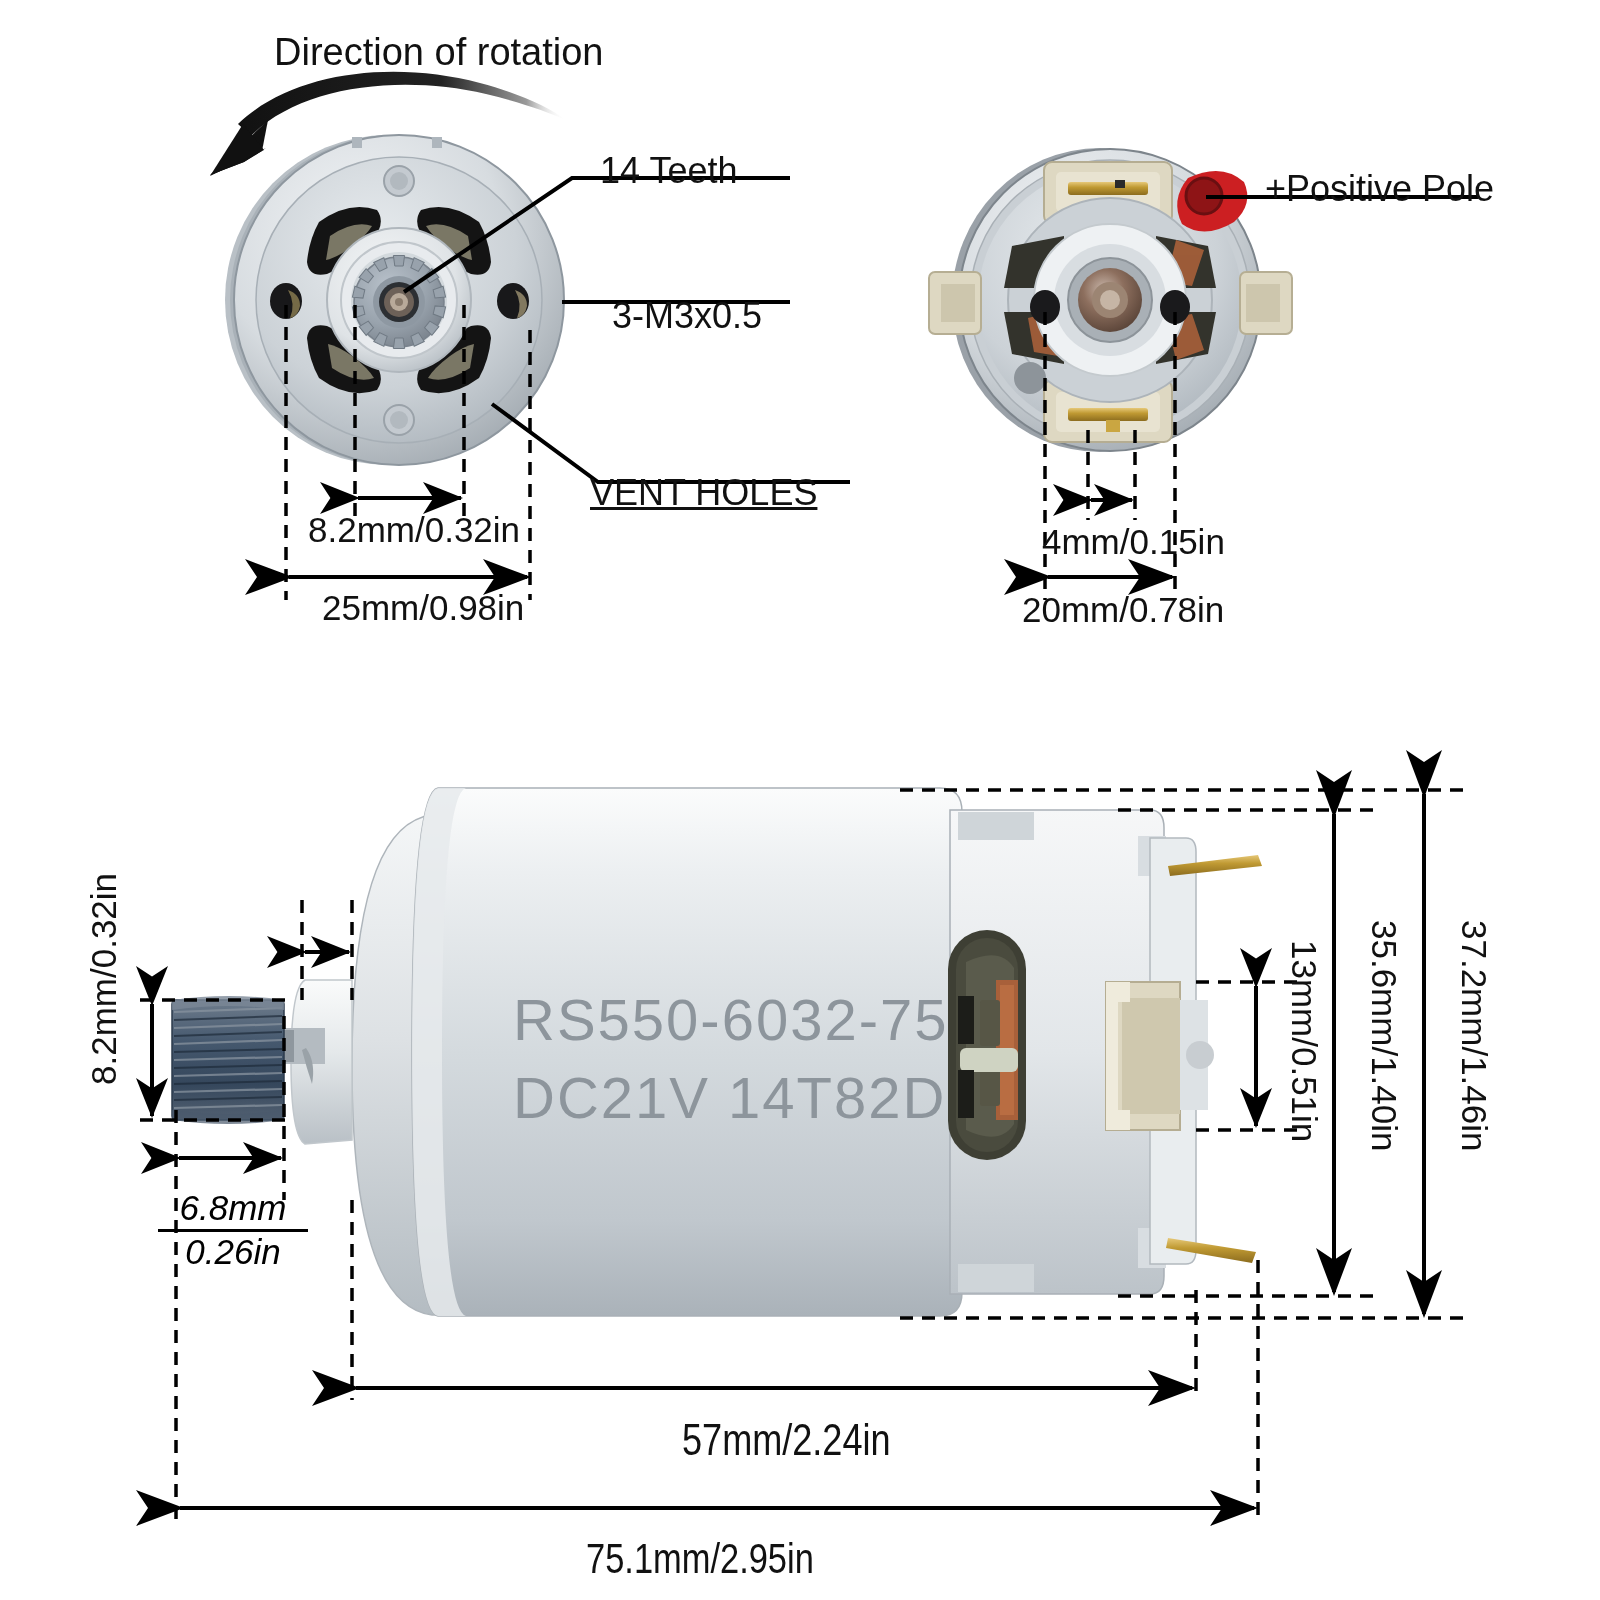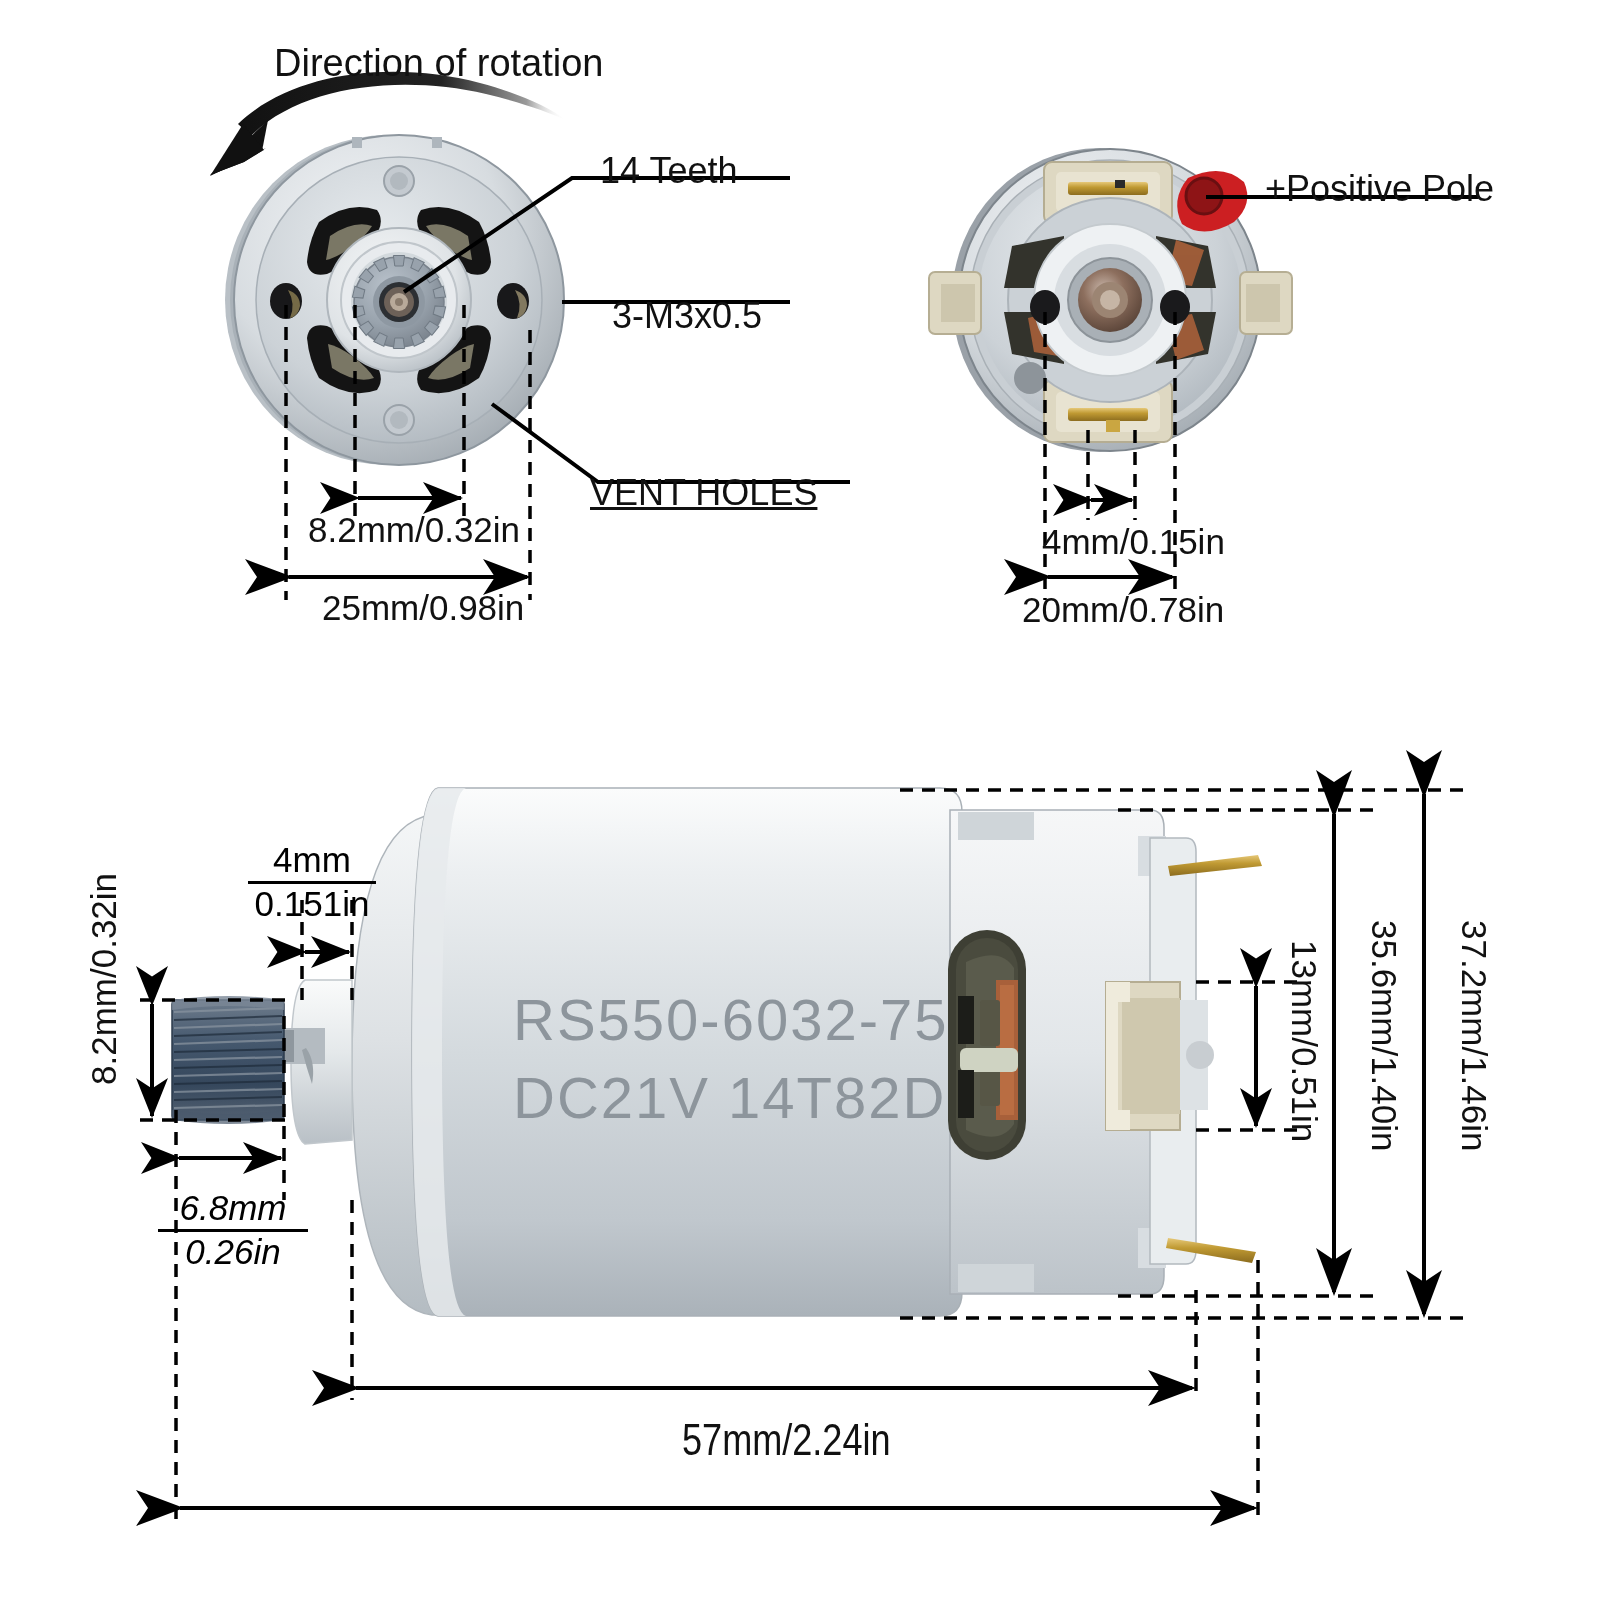--- a/index.html
+++ b/index.html
@@ -410,42 +410,38 @@
 
       <path d="M180 1508 L1254 1508" stroke-width="4" marker-start="url(#ar)" marker-end="url(#ar)"></path>
     </g>
 
     <g>
       <text id="bodyLine1" x="513" y="1040" font-family="'Liberation Sans', sans-serif" font-size="58" letter-spacing="2" fill="#8d959c">RS550-6032-75</text>
       <text id="bodyLine2" x="513" y="1118" font-family="'Liberation Sans', sans-serif" font-size="58" letter-spacing="2" fill="#8d959c">DC21V  14T82D</text>
     </g>
   </svg>
 
-  <div class="lbl big" style="left:274px;top:44px;">Direction of rotation</div>
+  <div class="lbl big" style="left:274px;top:33px;">Direction of rotation</div>
 
   <div class="lbl med" style="left:600px;top:120px;">14 Teeth</div>
 
   <div class="lbl med" style="left:612px;top:265px;">3-M3x0.5</div>
 
   <div class="lbl med" style="left:590px;top:442px;text-decoration:underline;">VENT HOLES</div>
 
   <div class="lbl dim" style="left:308px;top:512px;">8.2mm/0.32in</div>
 
   <div class="lbl dim" style="left:322px;top:590px;">25mm/0.98in</div>
 
   <div class="lbl med" style="left:1265px;top:138px;">+Positive Pole</div>
 
   <div class="lbl dim" style="left:1042px;top:524px;">4mm/0.15in</div>
 
   <div class="lbl dim" style="left:1022px;top:592px;">20mm/0.78in</div>
 
-  <div class="stacked" style="left:248px;top:842px;width:128px;">
-    <span class="top">4mm</span>
-    <span class="bot">0.151in</span>
-  </div>
 
   <div class="lbl dim vert" style="left:86px;top:935px;width:300px;
        transform:rotate(-90deg) translate(-150px,0); transform-origin:0 0;">8.2mm/0.32in</div>
 
   <div class="stacked" style="left:158px;top:1190px;width:150px;font-style:italic;">
     <span class="top">6.8mm</span>
     <span class="bot">0.26in</span>
   </div>
 
   <div class="lbl dim vert" style="left:1288px;top:940px;width:300px;
@@ -454,14 +450,17 @@
   <div class="lbl dim vert" style="left:1368px;top:920px;width:360px;
        transform:rotate(90deg) translate(0,-34px); transform-origin:0 0;">35.6mm/1.40in</div>
 
   <div class="lbl dim vert" style="left:1458px;top:920px;width:360px;
        transform:rotate(90deg) translate(0,-34px); transform-origin:0 0;">37.2mm/1.46in</div>
 
   <div class="lbl dim" style="left:682px;top:1418px;font-size:44px;text-align:center;">
     <span class="condensed">57mm/2.24in</span>
   </div>
 
+  <div class="lbl dim" style="left:586px;top:1538px;font-size:42px;">
+    <span class="condensed">75.1mm/2.95in</span>
+  </div>
 
 </div>
 
 </body></html>

